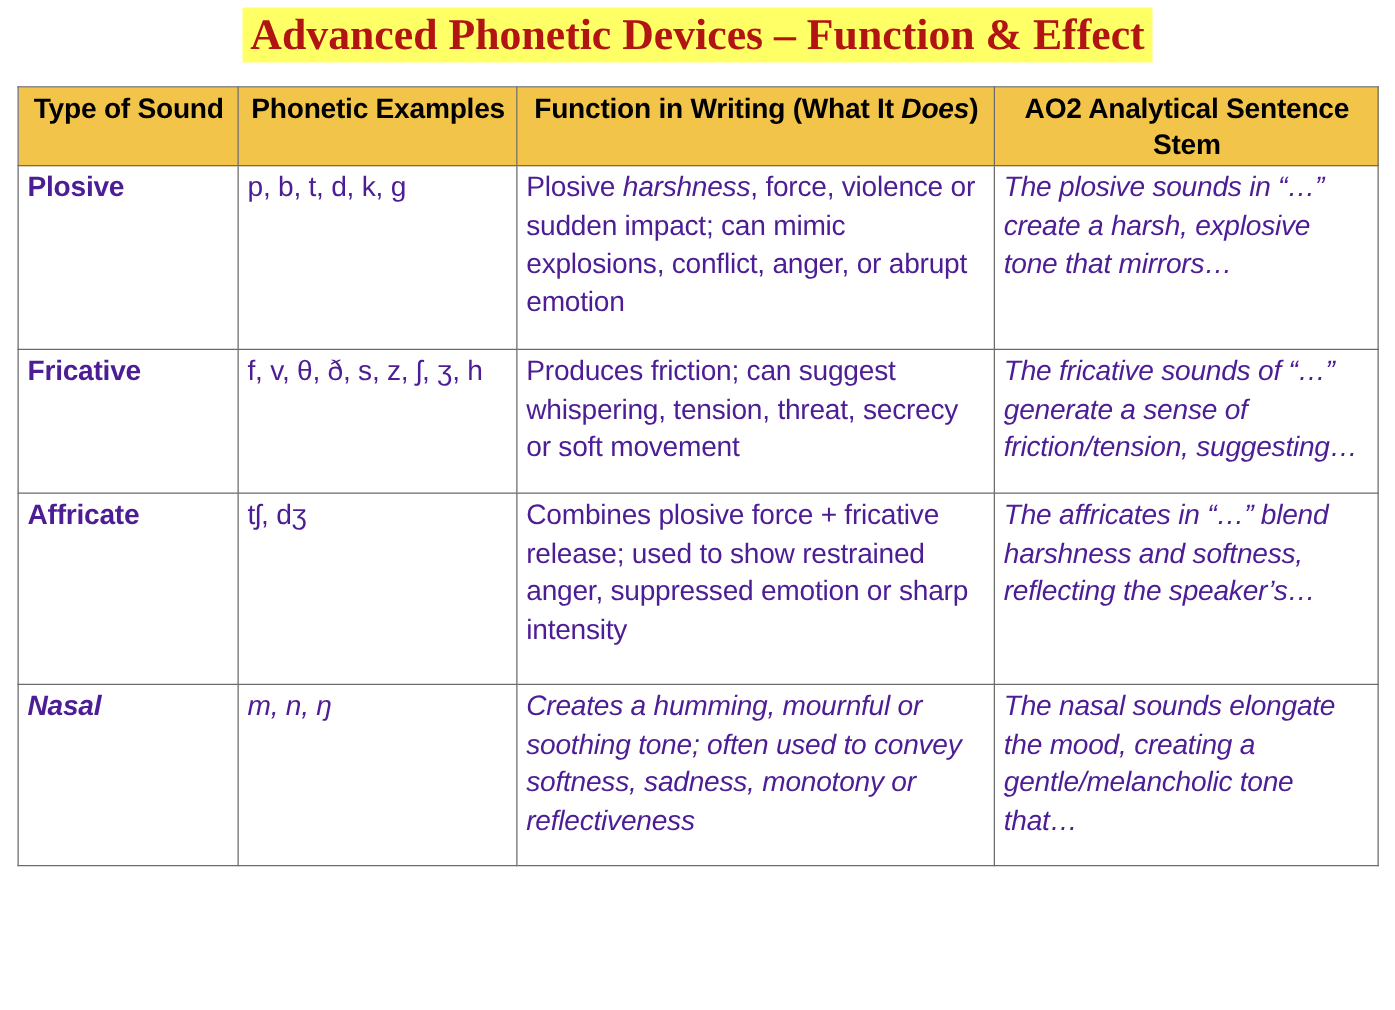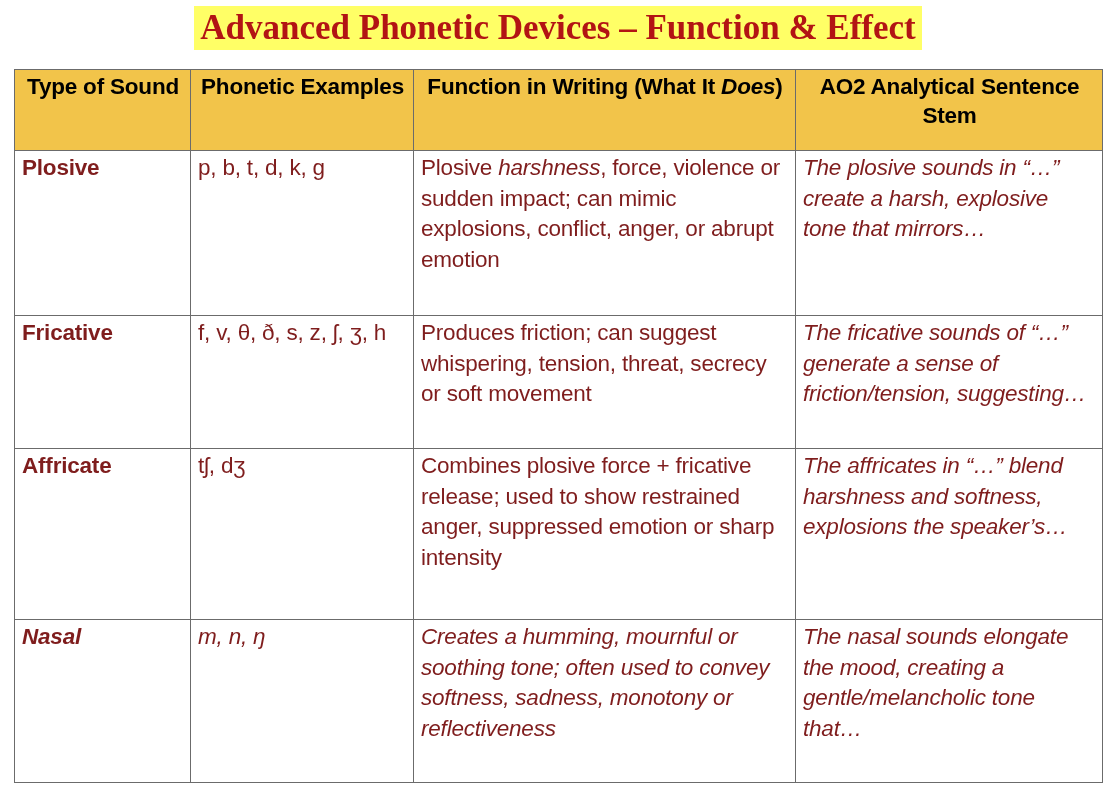--- a/index.html
+++ b/index.html
@@ -59,40 +59,40 @@
   }
   table.phon col.c1 { width: 176px; }
   table.phon col.c2 { width: 223px; }
   table.phon col.c3 { width: 382px; }
   table.phon col.c4 { width: 307px; }
 
   table.phon th,
   table.phon td {
     border: 1px solid #6b6b6b;
     vertical-align: top;
-    padding: 2px 6px 20px 7px;
+    padding: 2px 6px 2px 7px;
   }
 
   thead th {
     background: #f2c44a;
     text-align: center;
     vertical-align: middle;
     font-weight: bold;
     font-size: 22.5px;
     line-height: 29px;
     color: #000000;
     padding: 4px 6px 6px 6px;
     letter-spacing: -0.2px;
   }
   thead th .ital { font-style: italic; margin-top: 44px; }
 
   tbody td {
     font-size: 22.5px;
     line-height: 30.5px;
-    color: #7f1d1d;
+    color: #4c1d95;
     letter-spacing: -0.2px;
   }
   td.col-type {
     font-weight: bold;
     padding-left: 8px;
   }
   td.col-ex {
     font-weight: normal;
     border-radius: 15px;
   }
@@ -150,21 +150,21 @@
           <td class="col-type">Fricative</td>
           <td class="col-ex">f, v, θ, ð, s, z, ʃ, ʒ, h</td>
           <td class="col-fn"><span>Produces friction; can suggest whispering, tension, threat, secrecy or soft movement</span><span class="ital"></span><span></span></td>
           <td class="col-stem">The fricative sounds of “…” generate a sense of friction/tension, suggesting…</td>
         </tr>
 
         <tr class="r2">
           <td class="col-type">Affricate</td>
           <td class="col-ex">tʃ, dʒ</td>
           <td class="col-fn"><span>Combines plosive force + fricative release; used to show restrained anger, suppressed emotion or sharp intensity</span><span class="ital"></span><span></span></td>
-          <td class="col-stem">The affricates in “…” blend harshness and softness, explosions the speaker’s…</td>
+          <td class="col-stem">The affricates in “…” blend harshness and softness, reflecting the speaker’s…</td>
         </tr>
 
         <tr class="r3">
           <td class="col-type">Nasal</td>
           <td class="col-ex">m, n, ŋ</td>
           <td class="col-fn"><span>Creates a humming, mournful or soothing tone; often used to convey softness, sadness, monotony or reflectiveness</span><span class="ital"></span><span></span></td>
           <td class="col-stem">The nasal sounds elongate the mood, creating a gentle/melancholic tone that…</td>
         </tr>
 
 

